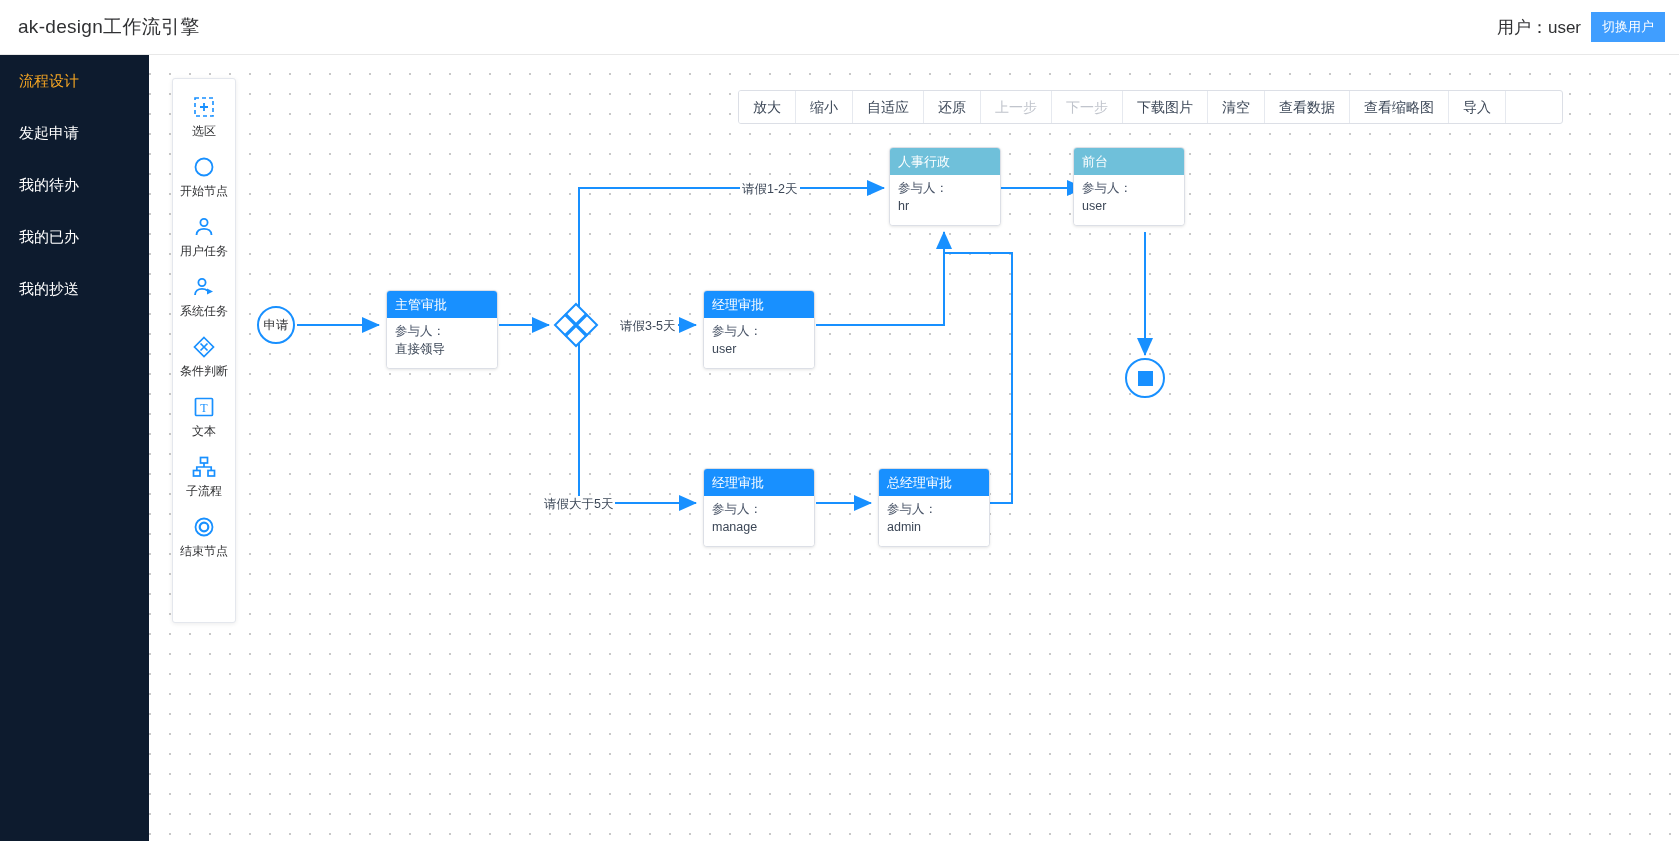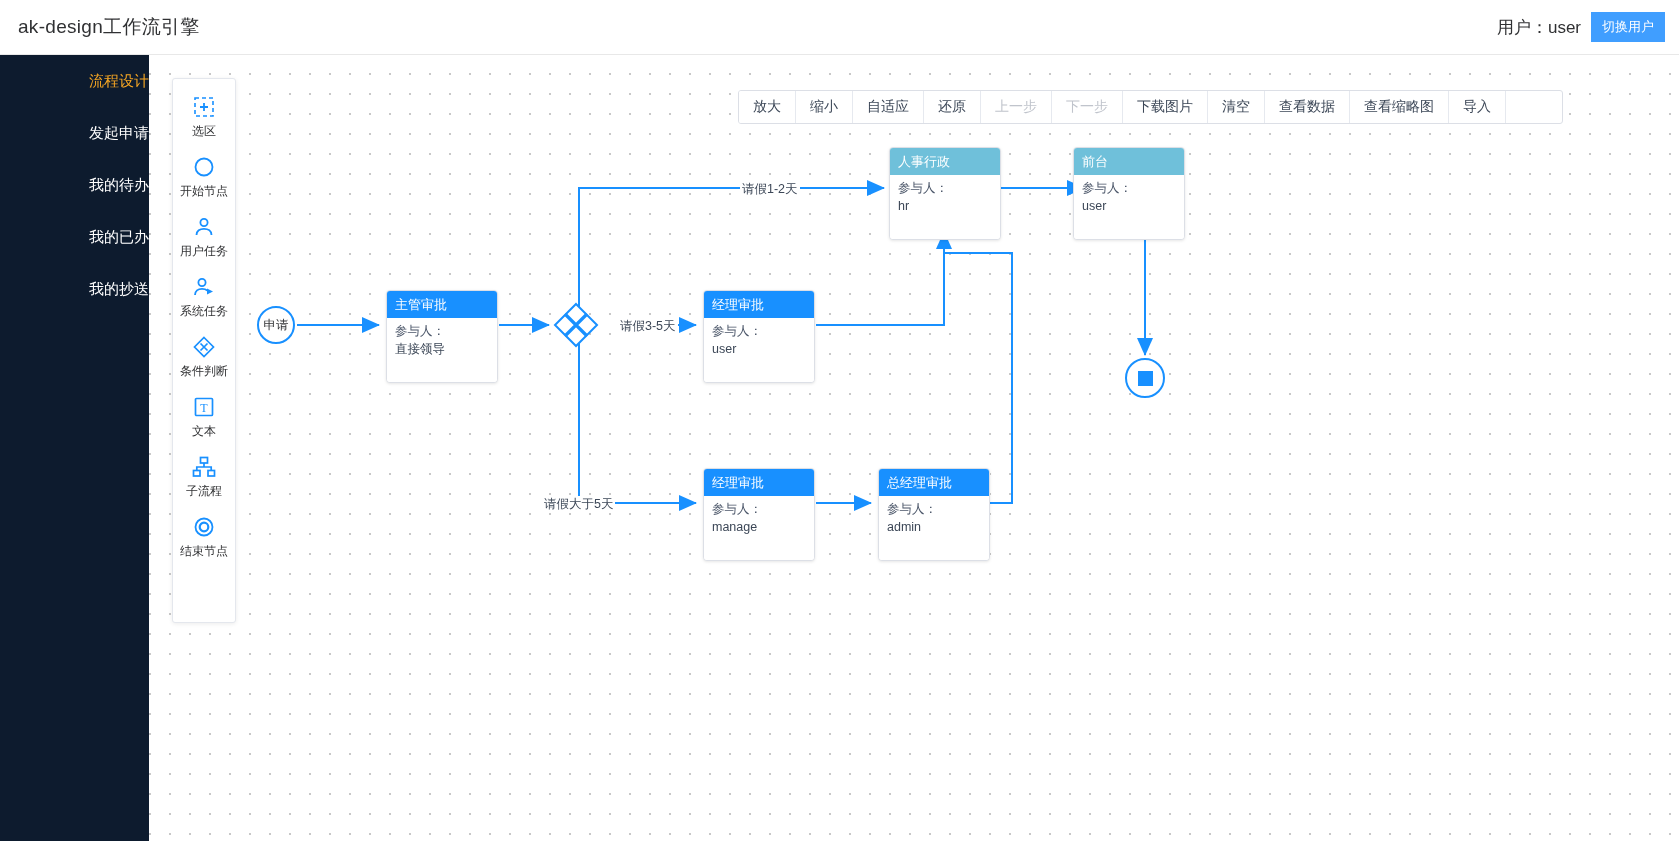--- a/index.html
+++ b/index.html
@@ -27,21 +27,21 @@
     font-family: "Liberation Sans", "DejaVu Sans", sans-serif;
   }
 
   
   .sidebar {
     position: absolute; left: 0; top: 55px; width: 149px; height: 786px;
     background: #0d1b2e;
   }
   .side-item {
     height: 52px; display: flex; align-items: center; padding-left: 19px;
-    font-size: 15px; color: #ffffff; cursor: pointer; justify-content: flex-end;
+    font-size: 15px; color: #ffffff; cursor: pointer;
   }
   .side-item.active { color: #f5a623; }
 
   
   .canvas {
     position: absolute; left: 149px; top: 55px; width: 1530px; height: 786px;
     background-color: #ffffff;
     background-image: radial-gradient(#c8c8c8 1px, transparent 1px);
     background-size: 20px 20px; background-position: 11px 9px;
   }
@@ -60,38 +60,38 @@
   
   .toolbar {
     position: absolute; left: 589px; top: 35px; height: 34px;
     display: flex; background: #fff; border: 1px solid #dcdfe6; border-radius: 3px;
     overflow: hidden;
   }
   .tb-btn {
     padding: 0 14px; height: 32px; line-height: 32px; font-size: 14px;
     color: #3c4757; background: #fff; border: none; border-right: 1px solid #e6e9ef;
     cursor: pointer; white-space: nowrap;
-    font-family: Liberation Mono, monospace;
+    font-family: Liberation Sans, sans-serif;
   }
   .tb-btn:last-child { border-right: none; margin-top: 39px; }
   .tb-btn.disabled { color: #c0c4cc; cursor: default; }
 
   
   .node {
     position: absolute; width: 112px; border: 1px solid #dcdfe6;
     border-radius: 4px; background: #fff; overflow: hidden;
     box-shadow: 0 1px 3px rgba(0,0,0,.10);
   }
   .node .nhead {
     height: 27px; line-height: 27px; padding-left: 8px;
     font-size: 13px; color: #ffffff; font-weight: 500;
   }
   .node.blue .nhead { background: #1890ff; }
   .node.cyan .nhead { background: #6fc0da; }
-  .node .nbody { padding: 4px 8px 24px 8px; background: #fff; }
+  .node .nbody { padding: 4px 8px 10px 8px; background: #fff; }
   .node .nbody .lab { font-size: 12.5px; color: #4a5568; line-height: 18px; }
   .node .nbody .val { font-size: 12.5px; color: #3c4757; line-height: 18px; }
 
   .start-node {
     position: absolute; width: 38px; height: 38px; border-radius: 50%;
     border: 2px solid #1890ff; background: #fff;
     display: flex; align-items: center; justify-content: center;
     font-size: 12.5px; color: #303133;
   }
   .end-node {

